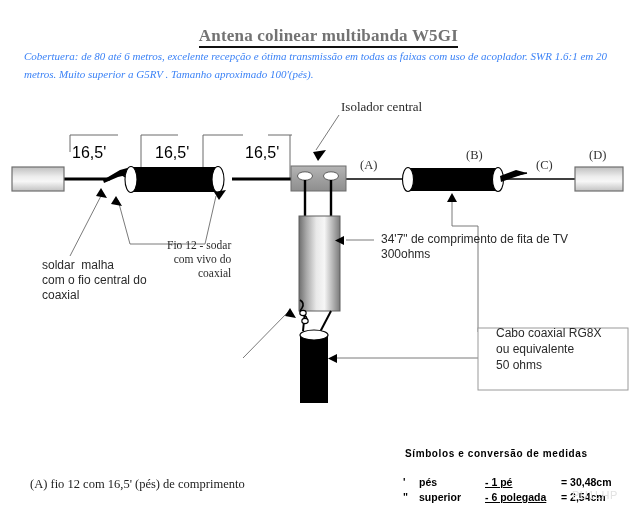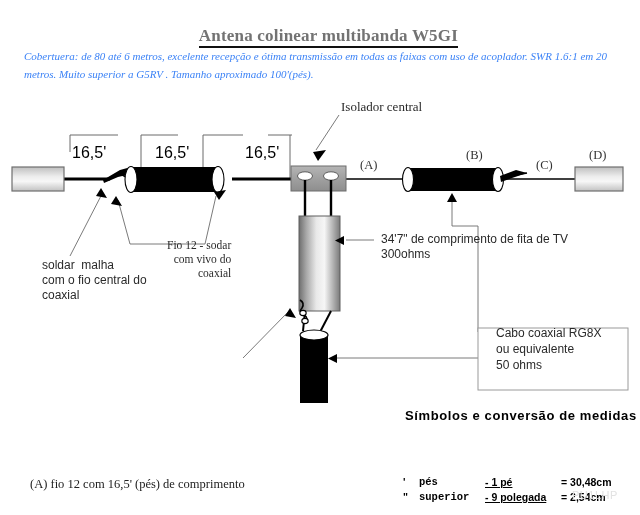--- a/index.html
+++ b/index.html
@@ -105,44 +105,44 @@
   
   #legend {
     left: 30px; top: 442px;
     font-family: "Liberation Serif", serif;
     font-size: 12.5px;
     line-height: 17px;
     color: #222;
   }
   
   #symbols-title {
-    left: 405px; top: 408px;
+    left: 405px; top: 448px;
     font-family: "Liberation Sans", sans-serif;
     font-weight: bold;
-    font-size: 13px;
+    font-size: 10px;
     letter-spacing: 0.6px;
     color: #000;
   }
   #symbols-table {
     left: 403px; top: 445px;
     font-family: "Liberation Sans", sans-serif;
     font-weight: bold;
     font-size: 10.5px;
     line-height: 15px;
     color: #000;
   }
   #symbols-table table { border-collapse: collapse; }
   #symbols-table td {
     padding: 0 4px 0 0;
     font-weight: bold;
     font-size: 10.5px;
     white-space: pre;
   }
   .sym-col1 { width: 12px; }
-  .sym-col2 { width: 62px; font-family: Liberation Mono, monospace; }
+  .sym-col2 { width: 62px; }
   .sym-col3 { width: 72px; text-decoration: underline; }
   
   #watermark {
     left: 572px; top: 489px;
     font-family: "Liberation Sans", sans-serif;
     font-size: 11px;
     letter-spacing: 0.5px;
     color: #e2e2e2;
   }
 </style>
@@ -339,21 +339,21 @@
     <table>
       <tbody><tr>
         <td class="sym-col1">'</td>
         <td class="sym-col2">pés</td>
         <td class="sym-col3">- 1 pé</td>
         <td>= 30,48cm</td>
       </tr>
       <tr>
         <td class="sym-col1">"</td>
         <td class="sym-col2">superior</td>
-        <td class="sym-col3">- 9 polegada</td>
+        <td class="sym-col3">- 6 polegada</td>
         <td>= 2,54cm</td>
       </tr>
     </tbody></table>
   </div>
 
   <div class="txt" id="watermark">PU1LHP</div>
 
 </div>
 
 </body></html>

